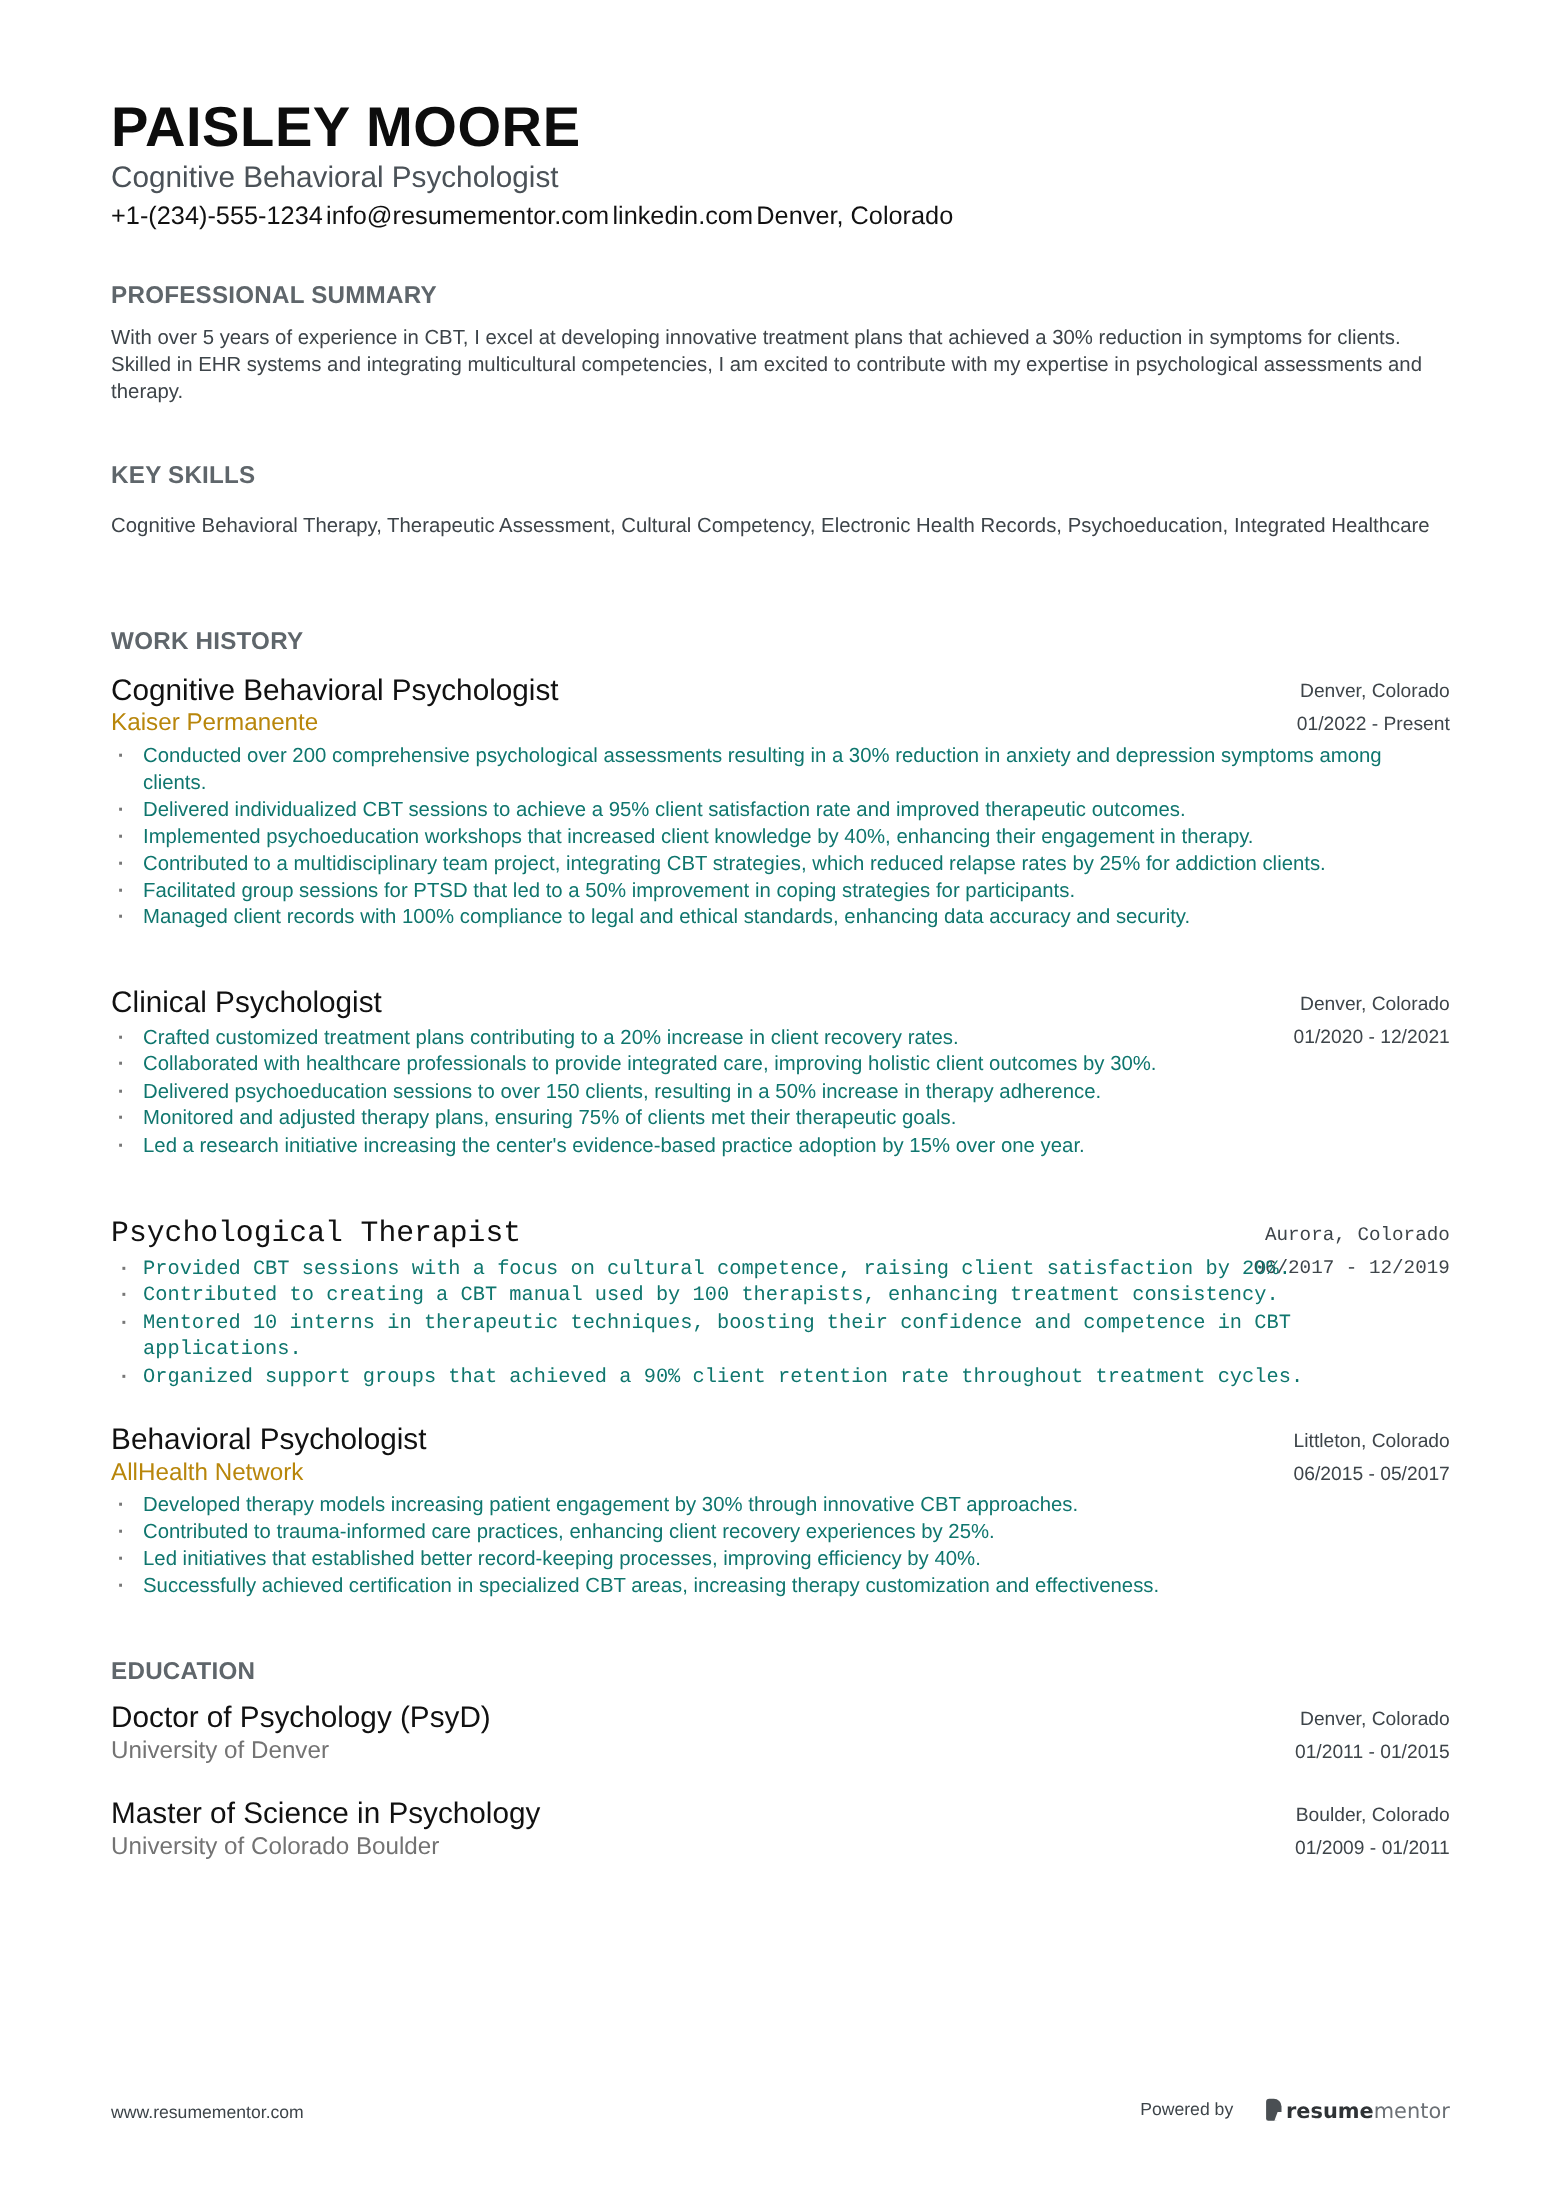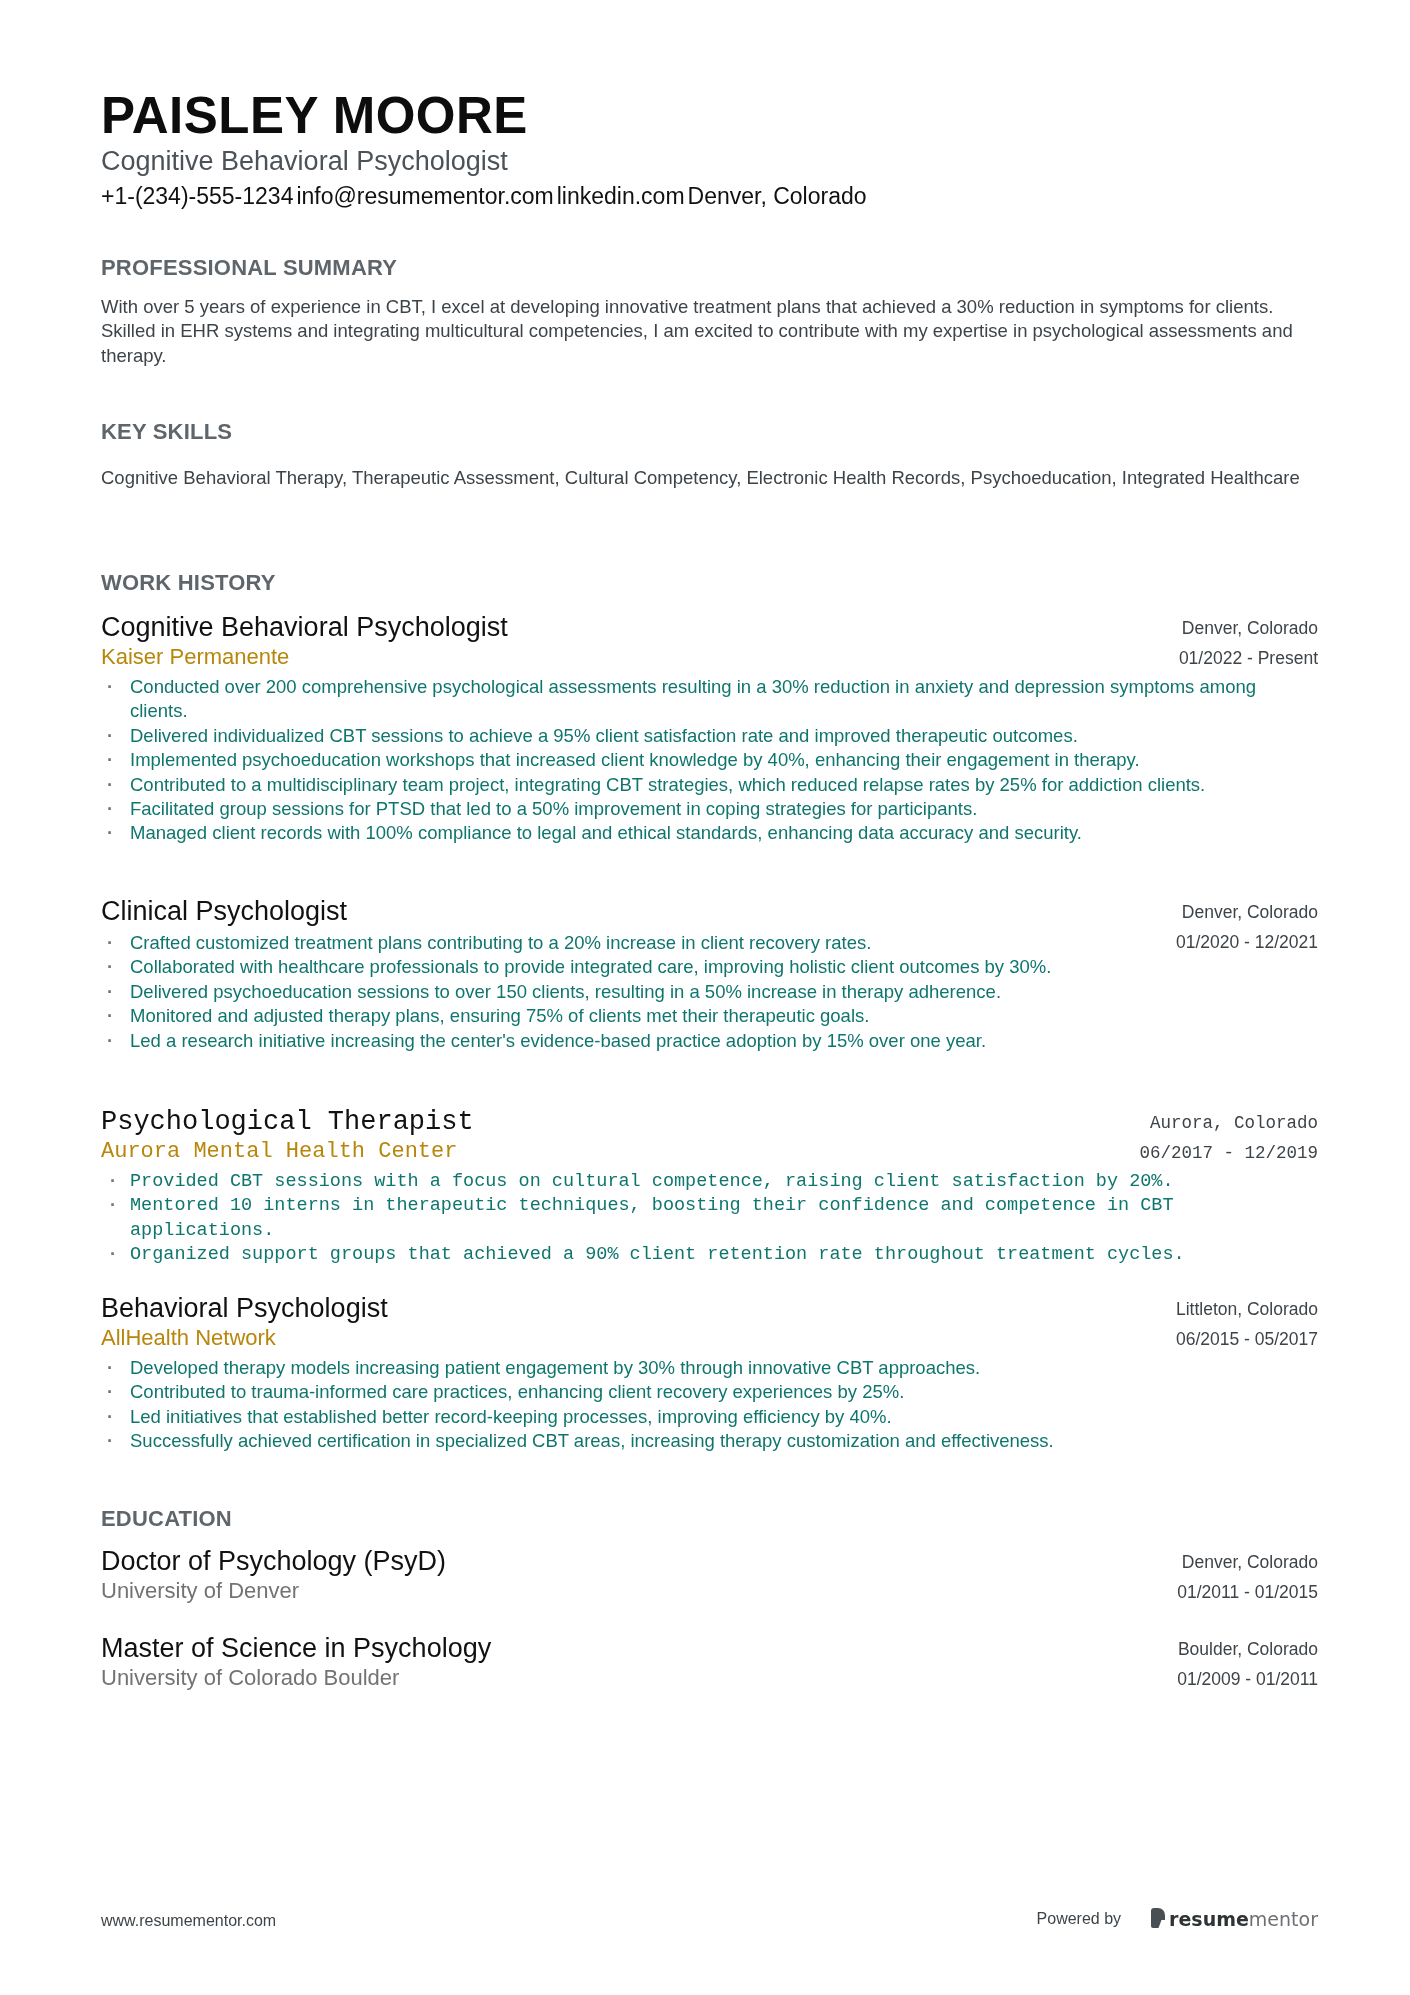--- a/index.html
+++ b/index.html
@@ -75,25 +75,25 @@
       <li>Crafted customized treatment plans contributing to a 20% increase in client recovery rates.</li>
       <li>Collaborated with healthcare professionals to provide integrated care, improving holistic client outcomes by 30%.</li>
       <li>Delivered psychoeducation sessions to over 150 clients, resulting in a 50% increase in therapy adherence.</li>
       <li>Monitored and adjusted therapy plans, ensuring 75% of clients met their therapeutic goals.</li>
       <li>Led a research initiative increasing the center's evidence-based practice adoption by 15% over one year.</li>
     </ul>
   </div>
 
   <div class="entry" style="top:1106px;font-family:Liberation Mono, monospace;">
     <div class="entry-title">Psychological Therapist</div>
-    <div class="entry-sub company">Aurora Mental Health Center</div>
     <div class="right loc">Aurora, Colorado</div>
     <div class="right date">06/2017 - 12/2019</div>
     <ul class="bullets">
       <li>Provided CBT sessions with a focus on cultural competence, raising client satisfaction by 20%.</li>
+      <li>Contributed to creating a CBT manual used by 100 therapists, enhancing treatment consistency.</li>
       <li>Mentored 10 interns in therapeutic techniques, boosting their confidence and competence in CBT applications.</li>
       <li>Organized support groups that achieved a 90% client retention rate throughout treatment cycles.</li>
     </ul>
   </div>
 
   <div class="entry" style="top:1292px;">
     <div class="entry-title">Behavioral Psychologist</div>
     <div class="entry-sub company">AllHealth Network</div>
     <div class="right loc">Littleton, Colorado</div>
     <div class="right date">06/2015 - 05/2017</div>

